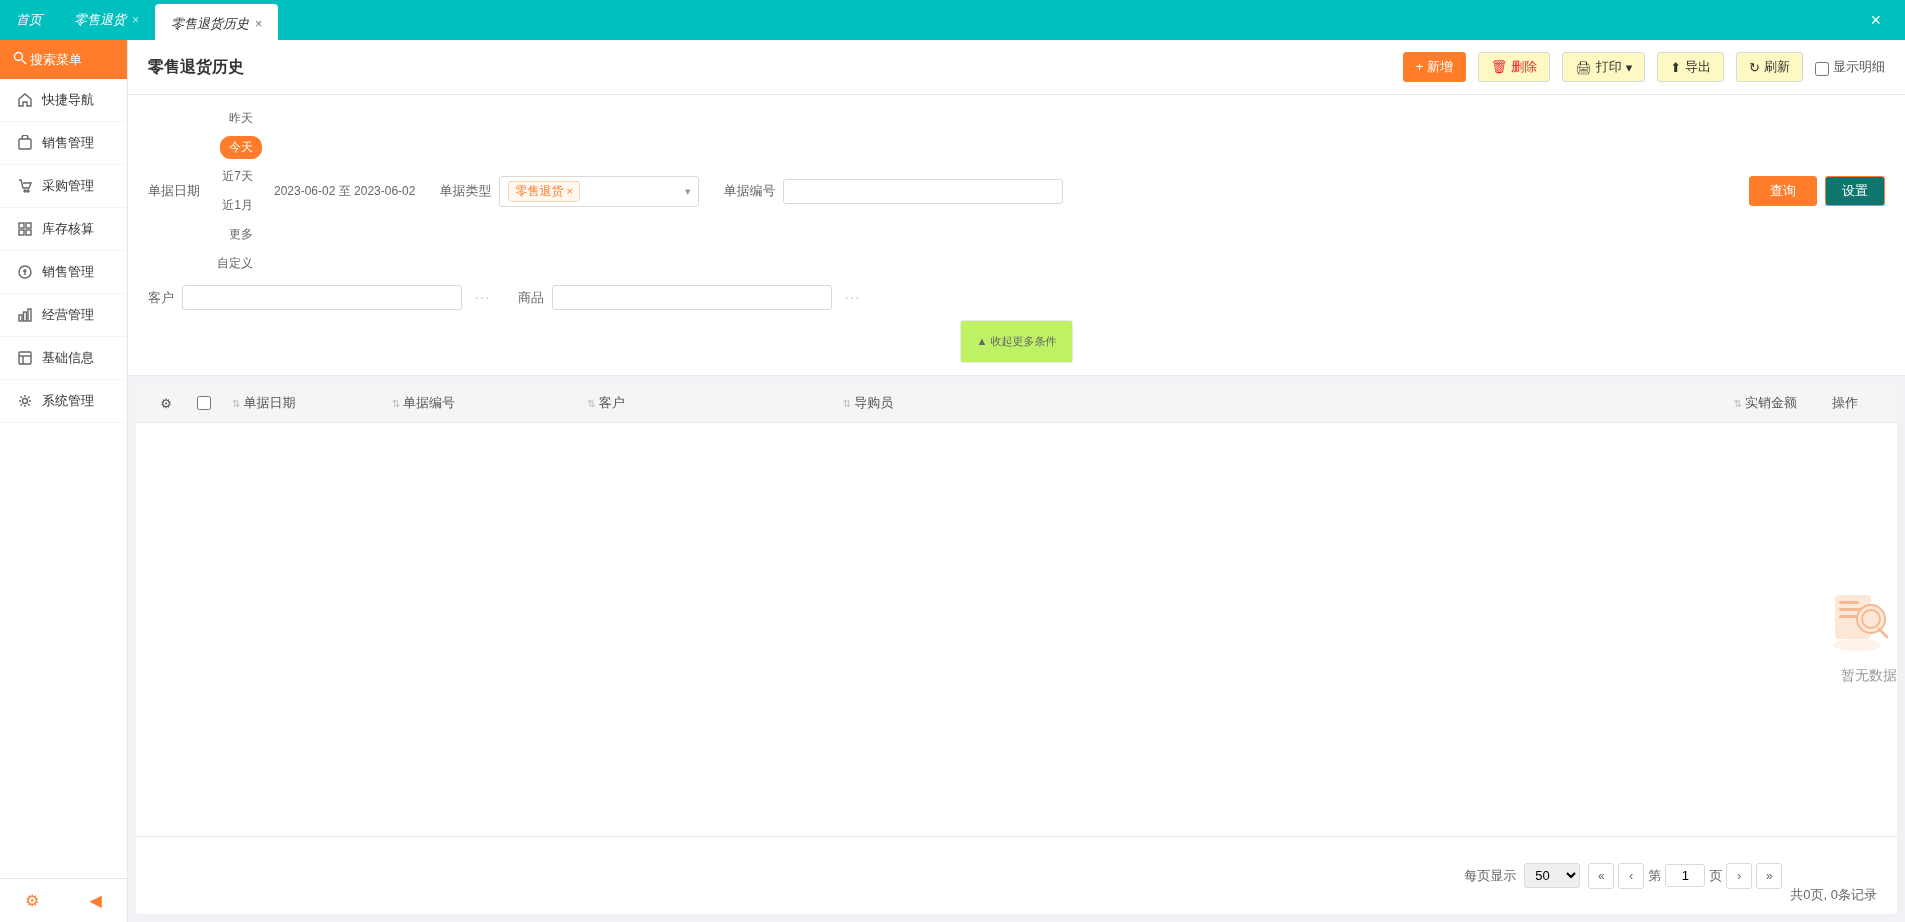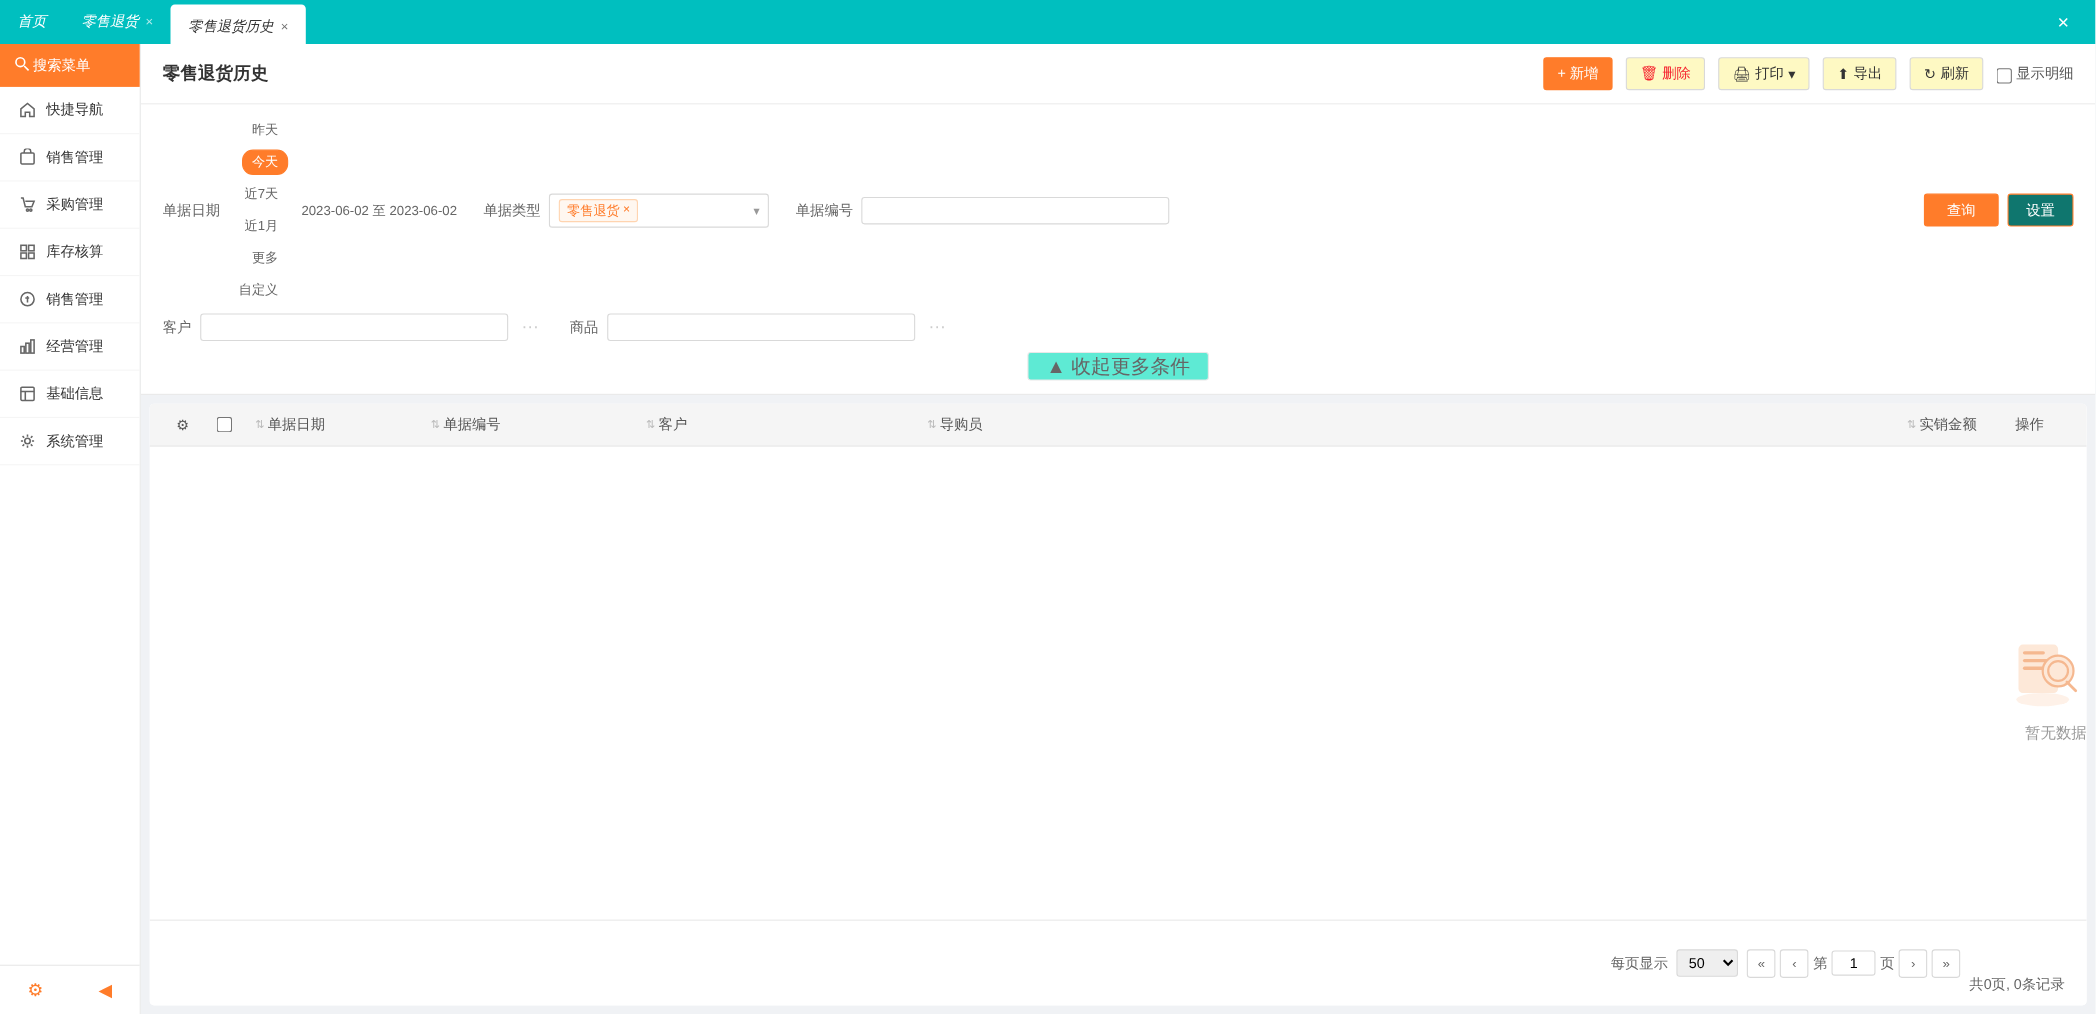--- a/index.html
+++ b/index.html
@@ -47,21 +47,21 @@
     .date-filters { display: flex; align-items: flex-end; gap: 6px; flex-direction: column; }
     .date-btn { padding: 2px 8px; border-radius: 3px; cursor: pointer; font-size: 12px; color: #666; border: 1px solid transparent; }
     .date-btn.active { background: #ff7c2a; color: #fff; border-color: #ff7c2a; border-radius: 10px; }
     .date-range { color: #666; font-size: 12px; margin-left: 4px; }
     .filter-select { display: flex; align-items: center; border: 1px solid #d9d9d9; border-radius: 3px; padding: 4px 8px; min-width: 200px; background: #fff; cursor: pointer; gap: 4px; }
     .filter-select .tag { background: #fff7f0; color: #ff7c2a; border: 1px solid #ffd4b0; border-radius: 3px; padding: 1px 6px; font-size: 12px; display: flex; align-items: center; gap: 3px; }
     .filter-select .tag-close { cursor: pointer; font-size: 11px; }
     .filter-select-arrow { margin-left: auto; color: #999; font-size: 11px; }
     .filter-input { border: 1px solid #d9d9d9; border-radius: 3px; padding: 4px 8px; min-width: 200px; background: #fff; color: #999; font-size: 13px; }
     .filter-dots { color: #ccc; font-size: 16px; cursor: pointer; margin: 0 4px; }
-    .collapse-btn { display: flex; align-items: center; gap: 4px; color: #666; cursor: pointer; font-size: 18px; justify-content: center; margin-top: 4px; padding: 0 16px; border: 1px solid #e8e8e8; border-radius: 3px; background: #5eead4; width: fit-content; margin: 0 auto; }
+    .collapse-btn { display: flex; align-items: center; gap: 4px; color: #666; cursor: pointer; font-size: 11px; justify-content: center; margin-top: 4px; padding: 13px 16px; border: 1px solid #e8e8e8; border-radius: 3px; background: #bef264; width: fit-content; margin: 0 auto; }
 
     
     .table-section { flex: 1; background: #fff; margin: 8px; border-radius: 4px; display: flex; flex-direction: column; overflow: hidden; }
     .table-header { display: flex; align-items: center; background: #f5f5f5; border-bottom: 1px solid #e8e8e8; padding: 0 12px; }
     .th { padding: 10px 8px; color: #555; font-size: 13px; font-weight: 500; display: flex; align-items: center; gap: 3px; white-space: nowrap; }
     .th .sort-icon { color: #bbb; font-size: 10px; }
     .col-check { width: 40px; flex-shrink: 0; display: flex; align-items: center; justify-content: center; }
     .col-date { flex: 1.2; }
     .col-voucher { flex: 1.5; }
     .col-customer { flex: 2; }

